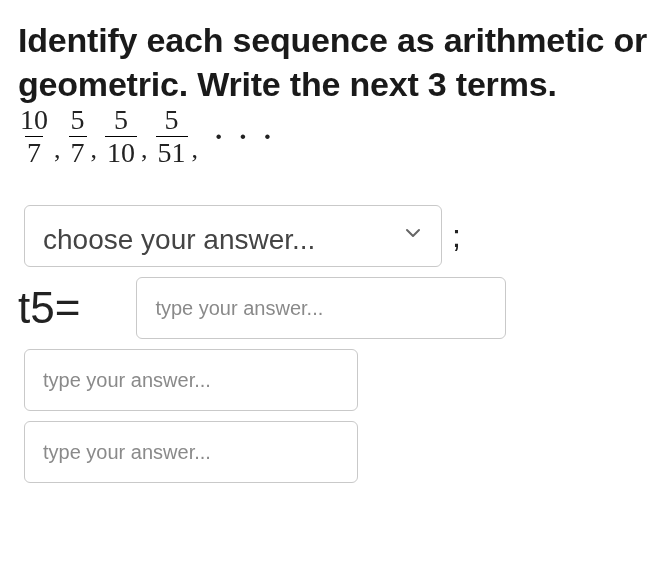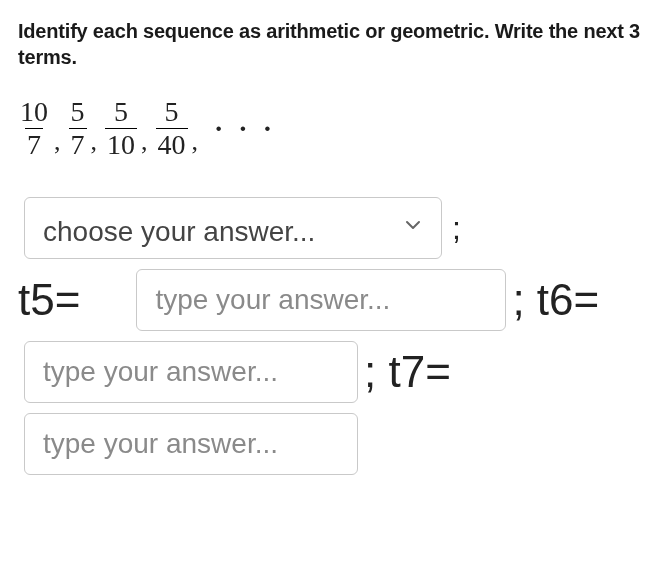--- a/index.html
+++ b/index.html
@@ -6,25 +6,24 @@
   body {
     font-family: -apple-system, BlinkMacSystemFont, "Segoe UI", Helvetica, Arial, sans-serif;
     background: #fff;
     width: 672px;
     height: 575px;
     padding: 18px 10px 0 18px;
     color: #222;
     overflow: hidden;
   }
   .question-title {
-    font-size: 20px;
+    font-size: 34px;
     font-weight: 700;
     line-height: 1.3;
     color: #1a1a1a;
-    margin-bottom: 28px;
     letter-spacing: -0.2px;
   }
   .sequence {
     font-family: Georgia, "Times New Roman", serif;
     font-size: 28px;
     margin-bottom: 38px;
     display: flex;
     align-items: center;
     gap: 0;
   }
@@ -82,21 +81,21 @@
     position: absolute;
     right: 16px;
     top: 50%;
     transform: translateY(-50%);
     color: #666;
   }
   .text-input {
     border: 1px solid #c9c9c9;
     border-radius: 6px;
     height: 62px;
-    font-size: 28px;
+    font-size: 20px;
     color: #8a8a8a;
     background: #fff;
     display: flex;
     align-items: center;
     padding: 0 18px;
     cursor: text;
   }
   .semi {
     font-size: 32px;
     color: #222;
@@ -128,21 +127,21 @@
     <span class="den">7</span>
   </span>
   <span class="comma">,</span>
   <span class="frac">
     <span class="num">5</span>
     <span class="den">10</span>
   </span>
   <span class="comma">,</span>
   <span class="frac">
     <span class="num">5</span>
-    <span class="den">40</span>
+    <span class="den">51</span>
   </span>
   <span class="comma">,</span>
   <span class="dots">· · ·</span>
 </div>
 
 <div class="answer-area">
 
   <div class="row">
     <div class="select-box">
       <span>choose your answer...</span>
@@ -153,28 +152,26 @@
       </span>
     </div>
     <span class="semi">;</span>
   </div>
 
   <div class="row">
     <span class="label">t5=</span>
     <div class="text-input row1-input">
       <span>type your answer...</span>
     </div>
-    <span class="label">; t6=</span>
   </div>
 
   <div class="row">
     <div class="text-input row2-input">
       <span>type your answer...</span>
     </div>
-    <span class="label">; t7=</span>
   </div>
 
   <div class="row">
     <div class="text-input row3-input">
       <span>type your answer...</span>
     </div>
   </div>
 
 </div>
 

